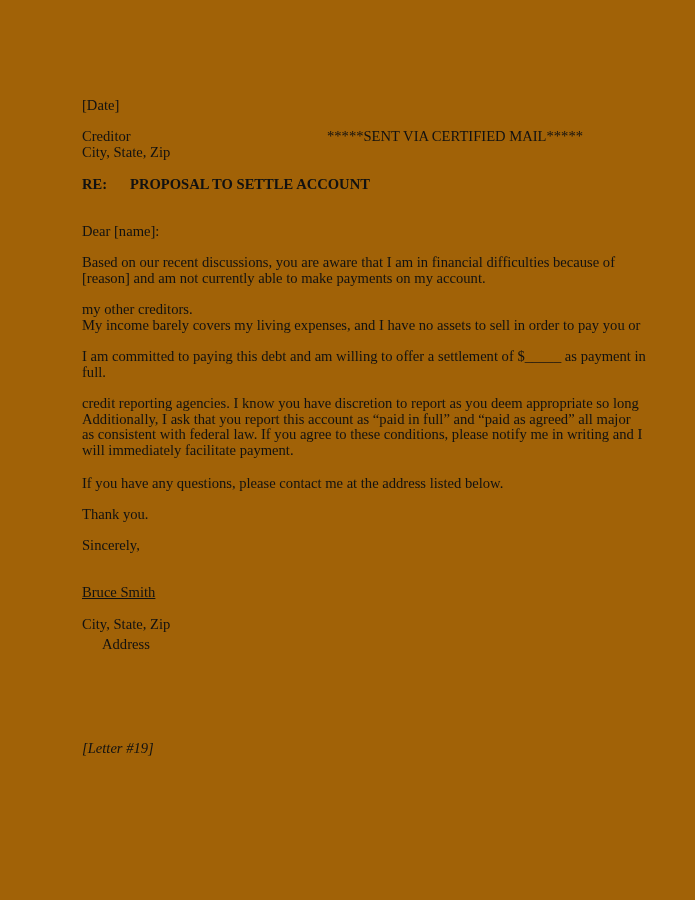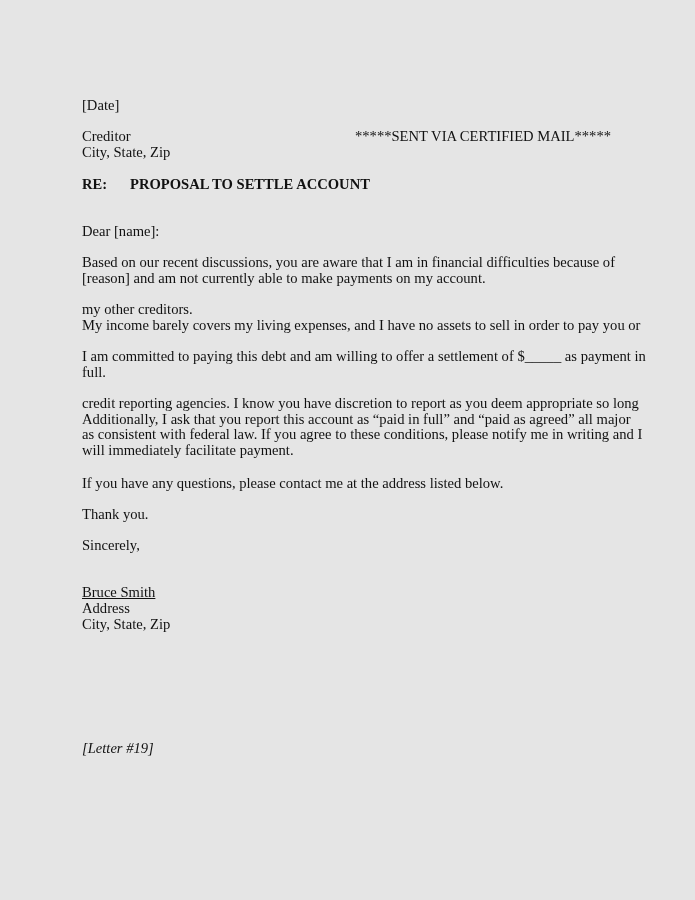--- a/index.html
+++ b/index.html
@@ -13,21 +13,21 @@
       position: relative;
       overflow: hidden;
       font-family: "Liberation Serif", "DejaVu Serif", serif;
       font-size: 14.6px;
       color: #111111;
     }
     .page {
       position: absolute;
       left: 0; top: 0;
       width: 695px; height: 900px;
-      background: #e5e5e5;
+      background: #a16207;
     }
     .line {
       position: absolute;
       left: 82px;
       white-space: nowrap;
       line-height: 16px;
     }
     .block {
       position: absolute;
       left: 82px;
@@ -35,21 +35,20 @@
       line-height: 15.7px;
     }
     .block div { white-space: nowrap; }
     .bold { font-weight: bold; }
     .italic { font-style: italic; }
     .certified {
       position: absolute;
       left: 327px;
       white-space: nowrap;
       line-height: 16px;
-      margin-left: 28px;
     }
     .re-label { display: inline-block; width: 48px; }
   </style>
 </head>
 <body>
 
 <div class="page">
 
   <div class="line" style="top:97px;">[Date]</div>
 
@@ -85,18 +84,18 @@
     <div>will immediately facilitate payment.</div>
   </div>
 
   <div class="line" style="top:475px;">If you have any questions, please contact me at the address listed below.</div>
 
   <div class="line" style="top:506px;">Thank you.</div>
 
   <div class="line" style="top:537px;">Sincerely,</div>
 
   <div class="line" style="top:584px;text-decoration:underline;">Bruce Smith</div>
-  <div class="line" style="top:600px;">Address</div>
+  <div class="line" style="top:636px;margin-left:20px;">Address</div>
   <div class="line" style="top:616px;">City, State, Zip</div>
 
   <div class="line italic" style="top:740px;">[Letter #19]</div>
 
 </div>
 
 </body></html>

